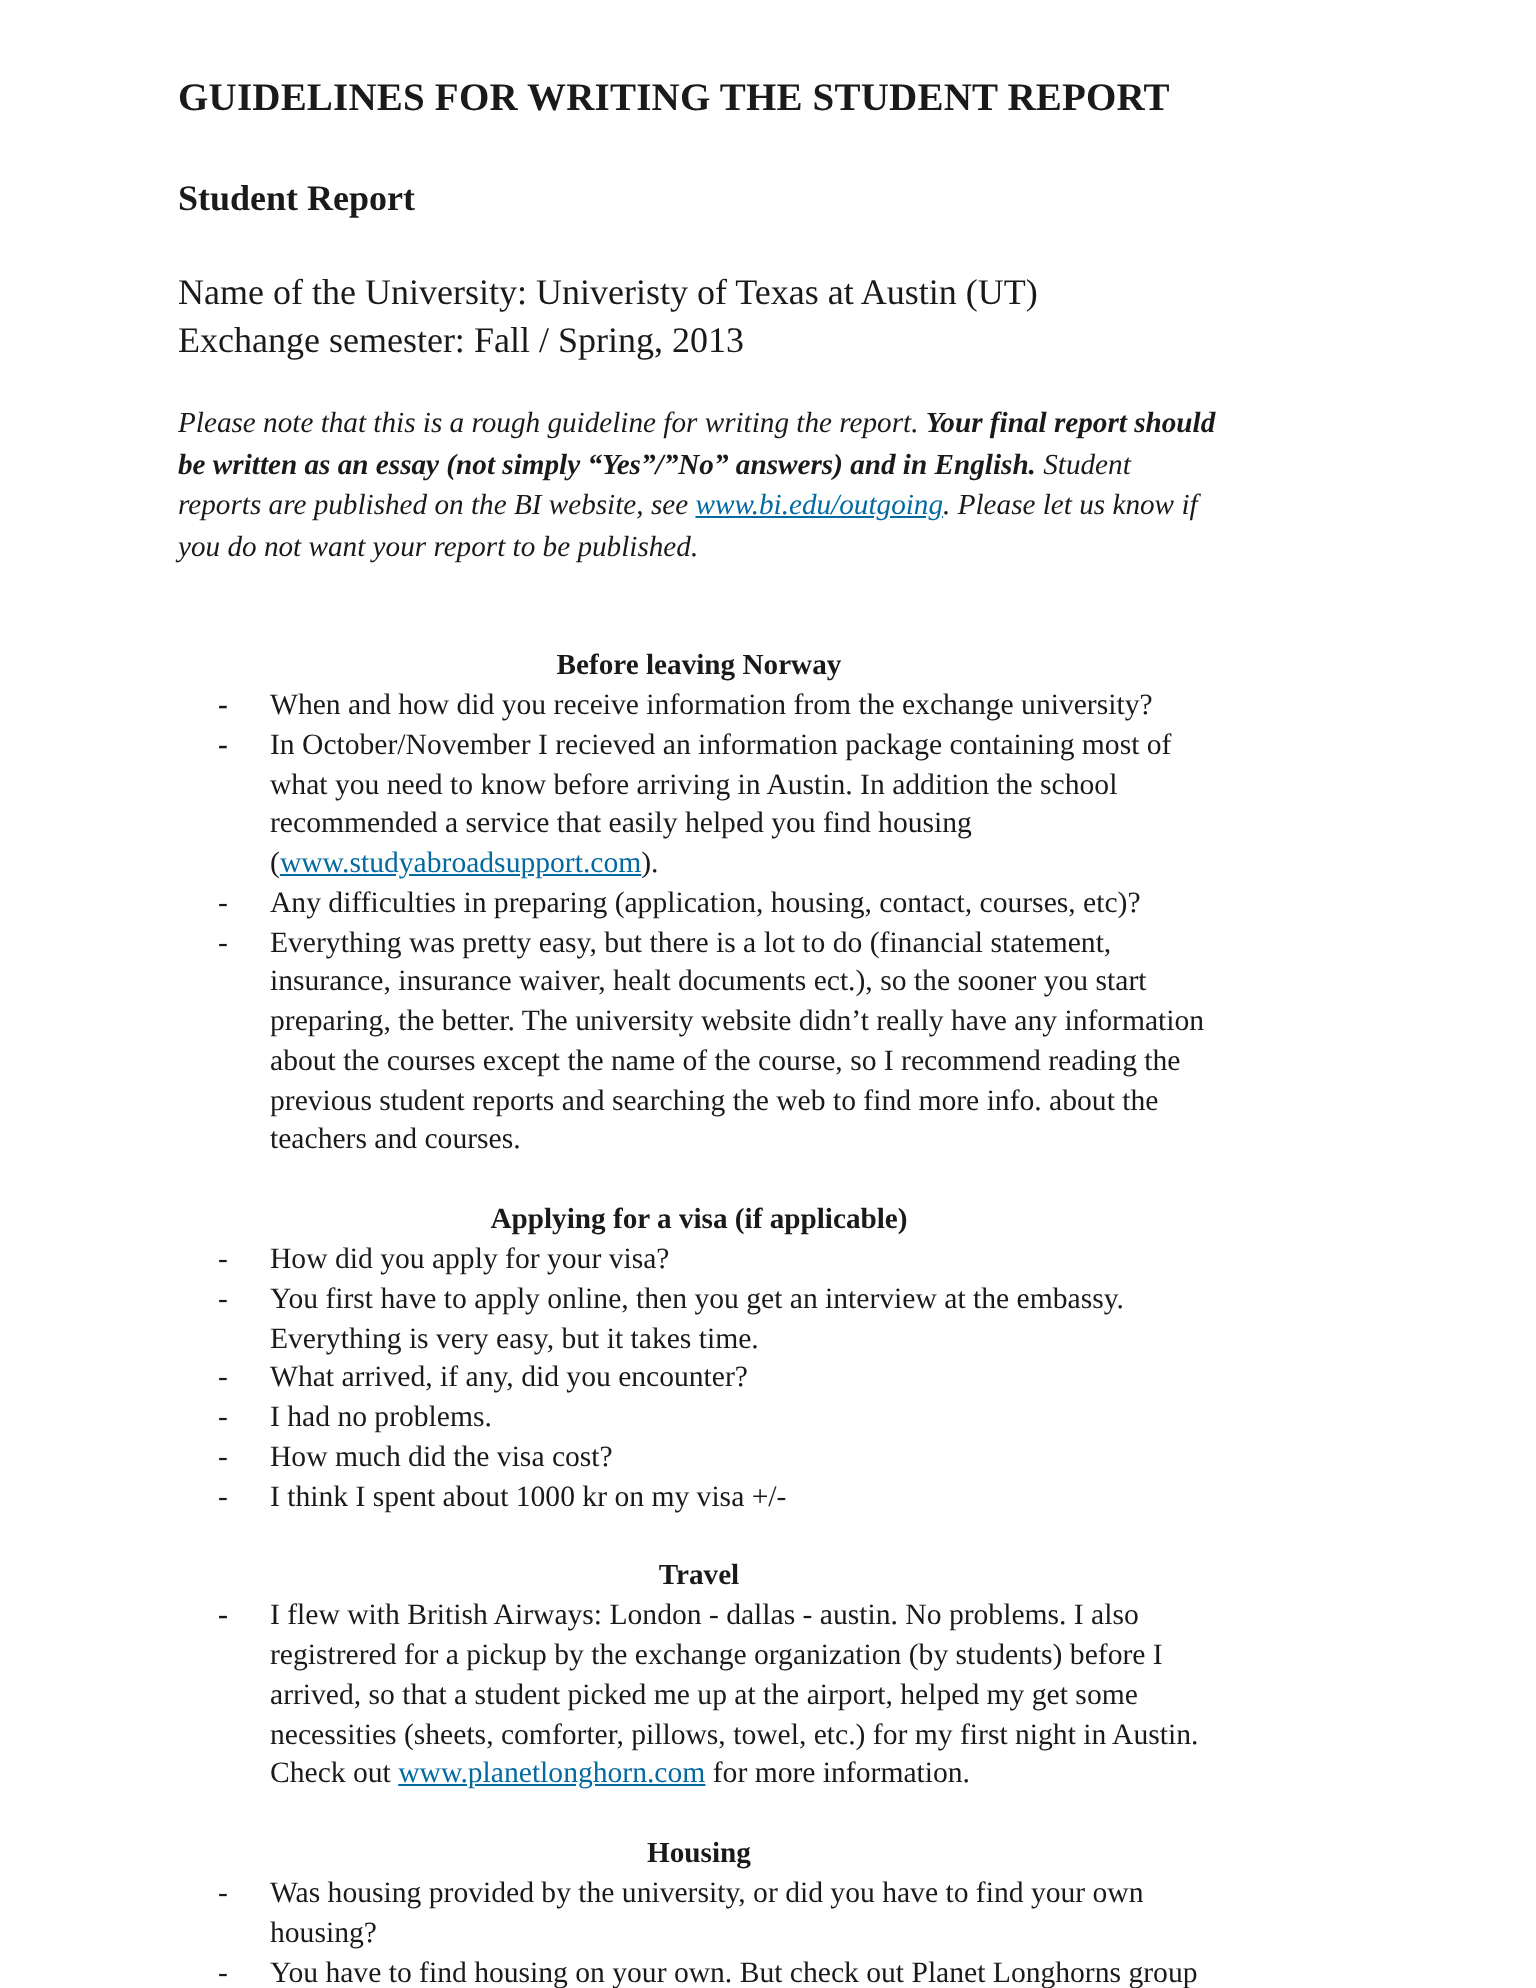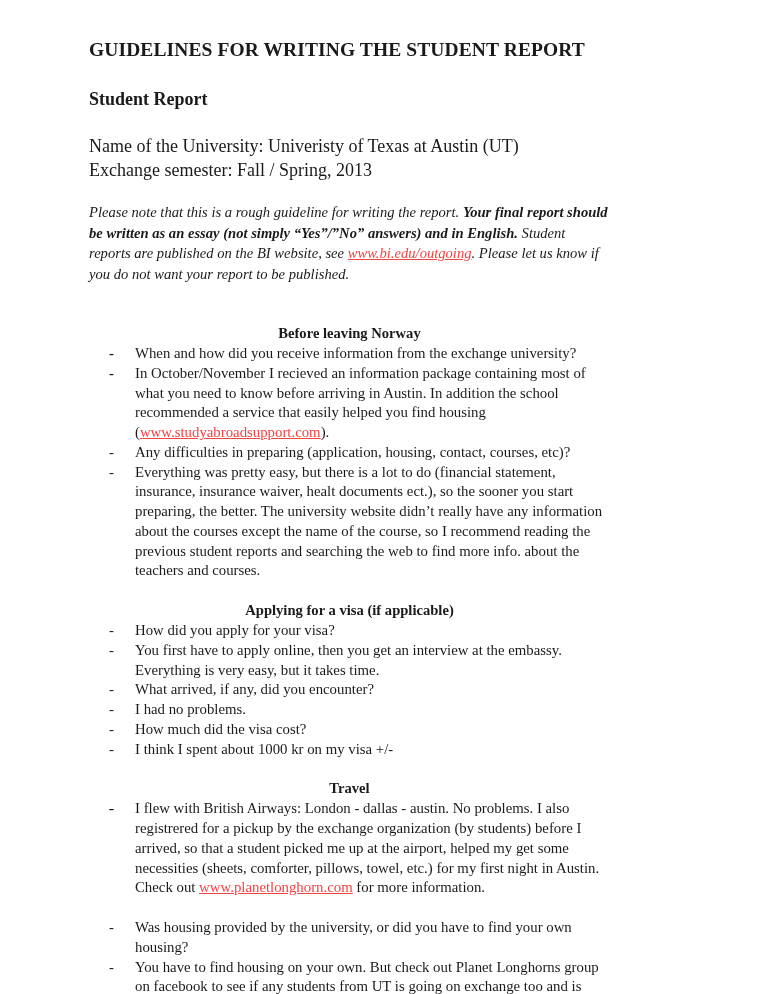--- a/index.html
+++ b/index.html
@@ -46,21 +46,21 @@
     font-size: 14.6px;
     font-style: italic;
     line-height: 1.40;
     margin: 0 0 40px 0;
   }
   .intro .strong-it {
     font-weight: bold;
     font-style: italic;
   }
   a.doclink, .doclink {
-    color: #ef4444;
+    color: #0369a1;
     text-decoration: underline;
     font-style: inherit;
     font-weight: inherit;
   }
   .section-roman {
     font-size: 14.8px;
     font-weight: bold;
     letter-spacing: 0.1px;
     margin: 0 0 24px 0;
   }
@@ -173,20 +173,21 @@
         <span class="dash">-</span>
       </li>
       <li>
         <span class="dash">-</span>
         <span>I flew with British Airways: London - dallas - austin. No problems. I also registrered for a pickup by the exchange organization (by students) before I arrived, so that a student picked me up at the airport, helped my get some necessities (sheets, comforter, pillows, towel, etc.) for my first night in Austin. Check out </span><a class="doclink" href="#">www.planetlonghorn.com</a><span> for more information.</span>
       </li>
     </ul>
   </div>
 
   <div class="sub-section">
+    <div class="sub-heading">Housing</div>
     <ul class="dash-list">
       <li>
         <span class="dash">-</span>
         <span>Was housing provided by the university, or did you have to find your own housing?</span>
       </li>
       <li>
         <span class="dash">-</span>
         <span>You have to find housing on your own. But check out Planet Longhorns group on facebook to see if any students from UT is going on exchange too and is looking to sublease their place. Also </span><a class="doclink" href="#">www.studyabroadsupport.com</a><span> is a really good website too.</span>
       </li>
 

